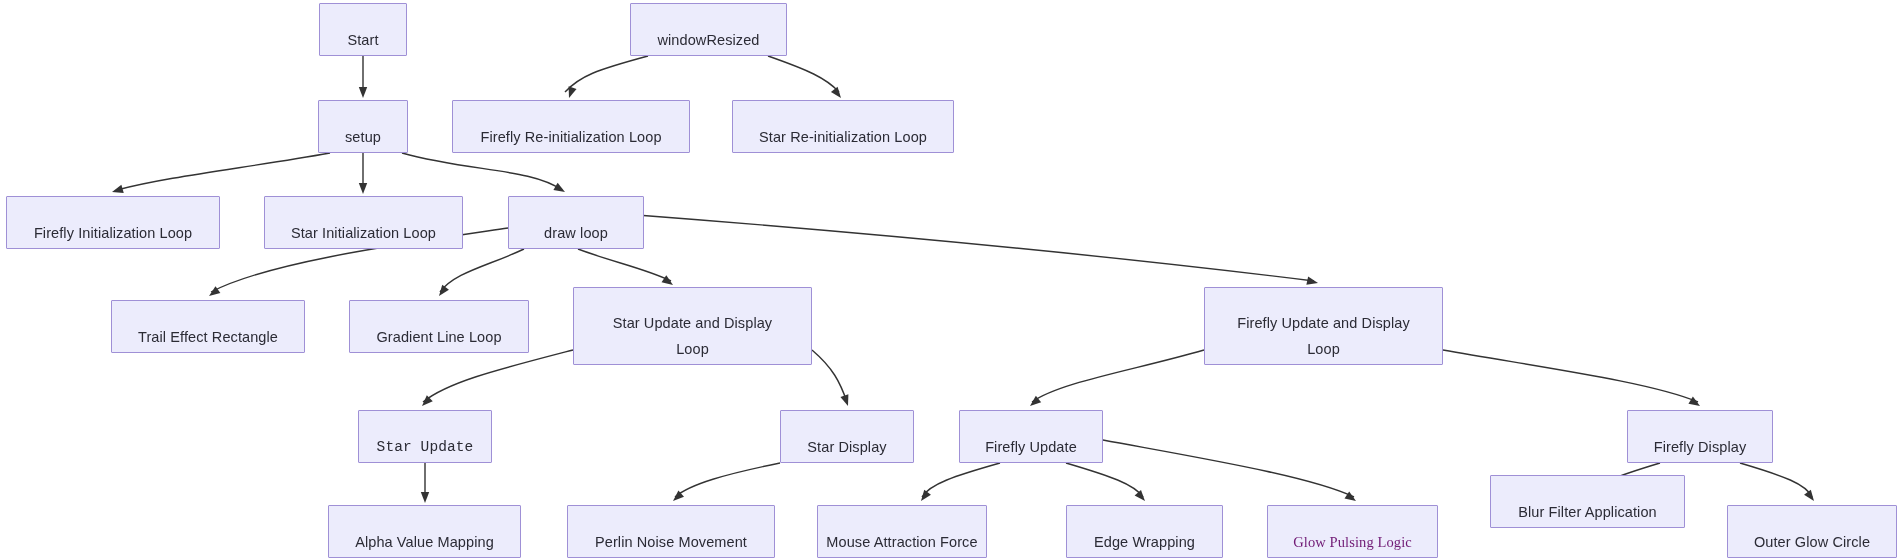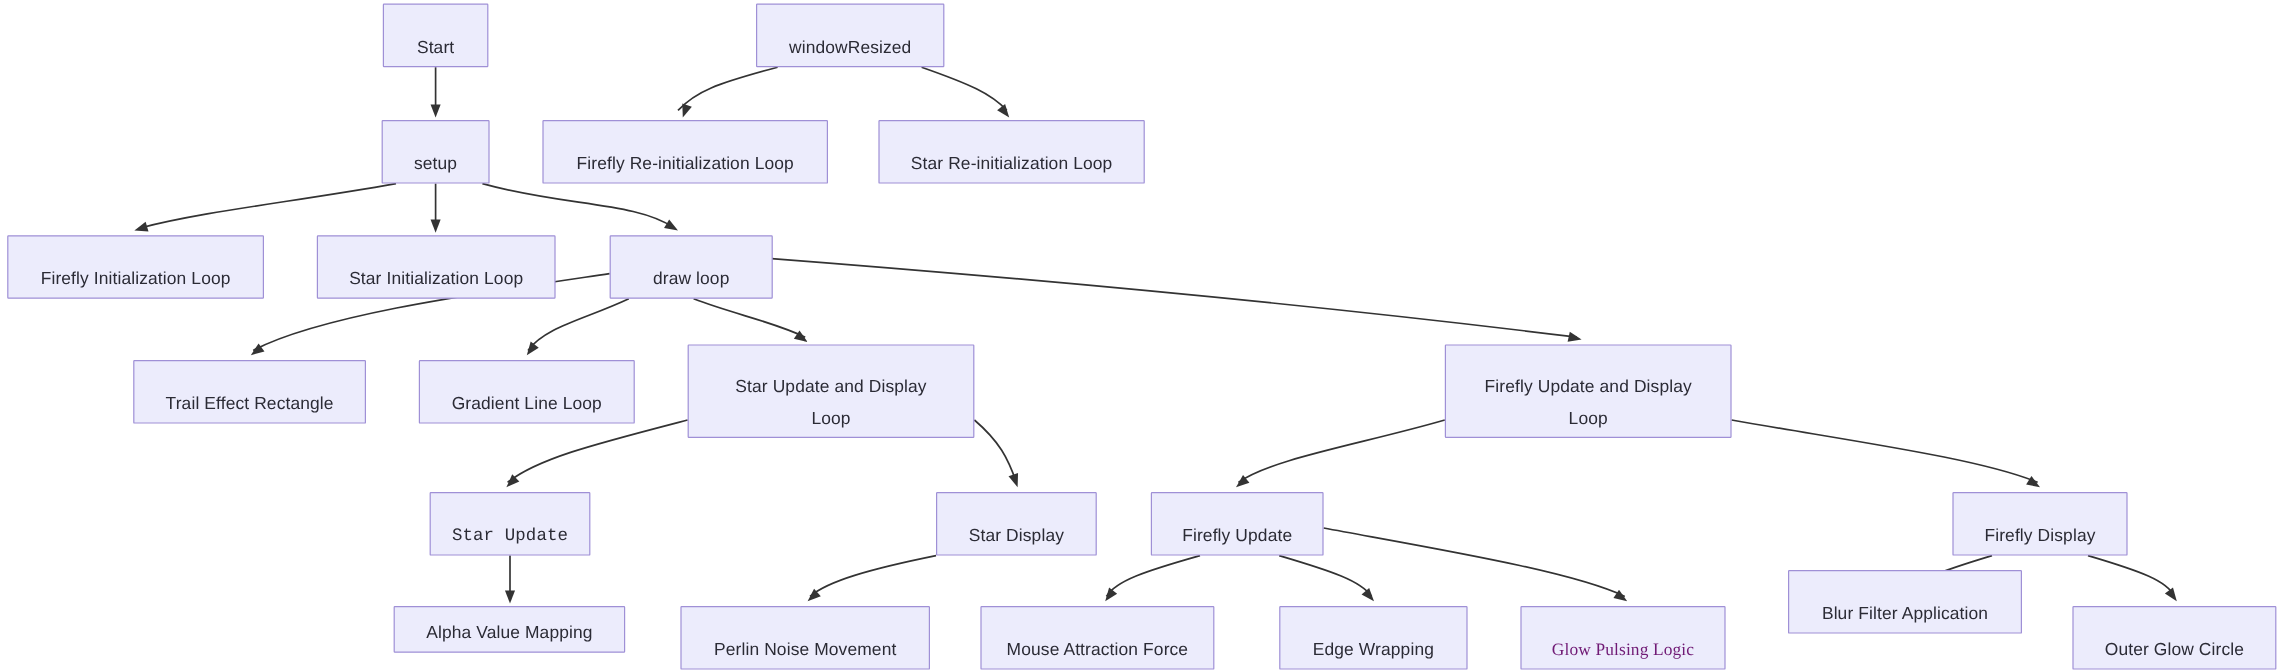--- a/index.html
+++ b/index.html
@@ -183,27 +183,27 @@
       </div>
       <div class="node" style="left: 780px; top: 410px; width: 134px; height: 53px; background: rgb(236, 236, 252); border-color: rgb(159, 144, 214); color: rgb(43, 43, 53);">
         <span class="node-label">Star Display</span>
       </div>
       <div class="node" style="left: 959px; top: 410px; width: 144px; height: 53px; background: rgb(236, 236, 252); border-color: rgb(159, 144, 214); color: rgb(43, 43, 53);">
         <span class="node-label">Firefly Update</span>
       </div>
       <div class="node" style="left: 1627px; top: 410px; width: 146px; height: 53px; background: rgb(236, 236, 252); border-color: rgb(159, 144, 214); color: rgb(43, 43, 53);">
         <span class="node-label">Firefly Display</span>
       </div>
-      <div class="node" style="left: 328px; top: 505px; width: 193px; height: 39px; background: rgb(236, 236, 252); border-color: rgb(159, 144, 214); color: rgb(43, 43, 53);">
+      <div class="node" style="left: 328px; top: 505px; width: 193px; height: 53px; background: rgb(236, 236, 252); border-color: rgb(159, 144, 214); color: rgb(43, 43, 53);">
         <span class="node-label">Alpha Value Mapping</span>
       </div>
       <div class="node" style="left: 567px; top: 505px; width: 208px; height: 53px; background: rgb(236, 236, 252); border-color: rgb(159, 144, 214); color: rgb(43, 43, 53);">
         <span class="node-label">Perlin Noise Movement</span>
       </div>
-      <div class="node" style="left: 817px; top: 505px; width: 195px; height: 53px; background: rgb(236, 236, 252); border-color: rgb(159, 144, 214); color: rgb(43, 43, 53);">
+      <div class="node" style="left: 817px; top: 505px; width: 170px; height: 53px; background: rgb(236, 236, 252); border-color: rgb(159, 144, 214); color: rgb(43, 43, 53);">
         <span class="node-label">Mouse Attraction Force</span>
       </div>
       <div class="node" style="left: 1066px; top: 505px; width: 157px; height: 53px; background: rgb(236, 236, 252); border-color: rgb(159, 144, 214); color: rgb(43, 43, 53);">
         <span class="node-label">Edge Wrapping</span>
       </div>
       <div class="node" style="left: 1267px; top: 505px; width: 171px; height: 53px; background: rgb(236, 236, 252); border-color: rgb(159, 144, 214); color: #701a75; font-family: Liberation Serif, serif;">
         <span class="node-label">Glow Pulsing Logic</span>
       </div>
       <div class="node" style="left: 1490px; top: 475px; width: 195px; height: 53px; background: rgb(236, 236, 252); border-color: rgb(159, 144, 214); color: rgb(43, 43, 53);">
         <span class="node-label">Blur Filter Application</span>

